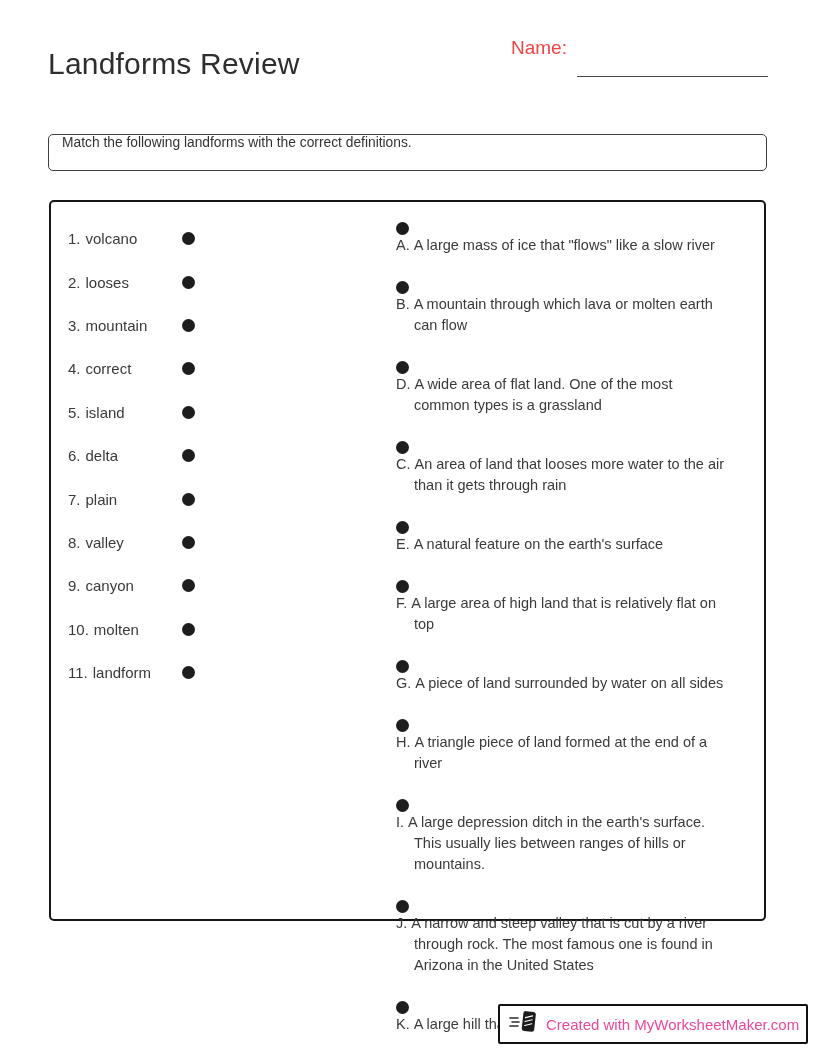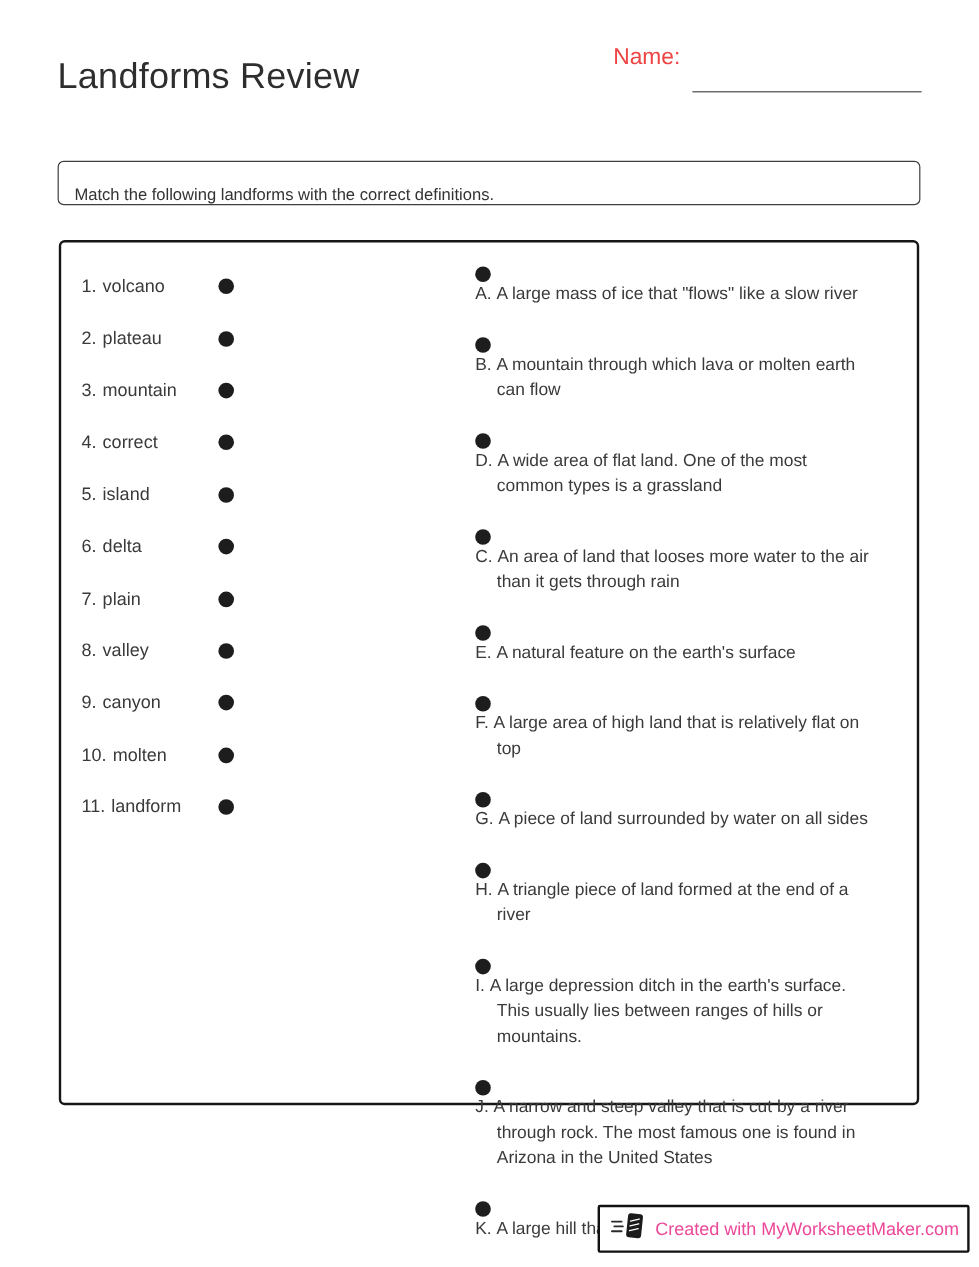--- a/index.html
+++ b/index.html
@@ -41,21 +41,21 @@
   }
   .instruction-box {
     position: absolute;
     left: 48px;
     top: 134px;
     width: 719px;
     height: 37px;
     border: 1px solid #3f3f3f;
     border-radius: 5px;
     display: flex;
-    align-items: flex-end;
+    align-items: flex-start;
     padding-left: 13px;
     font-size: 13.8px;
     color: #333333;
   }
   .main-box {
     position: absolute;
     left: 49px;
     top: 200px;
     width: 717px;
     height: 721px;
@@ -132,21 +132,21 @@
   </div>
 
   <div class="main-box">
 
     <div class="terms">
       <div class="term-row">
         <span class="term-text"><span class="term-number">1.</span><span>volcano</span></span>
         <span class="bullet"></span>
       </div>
       <div class="term-row">
-        <span class="term-text"><span class="term-number">2.</span><span>plateau</span></span>
+        <span class="term-text"><span class="term-number">2.</span><span>looses</span></span>
         <span class="bullet"></span>
       </div>
       <div class="term-row">
         <span class="term-text"><span class="term-number">3.</span><span>mountain</span></span>
         <span class="bullet"></span>
       </div>
       <div class="term-row">
         <span class="term-text"><span class="term-number">4.</span><span>correct</span></span>
         <span class="bullet"></span>
       </div>

